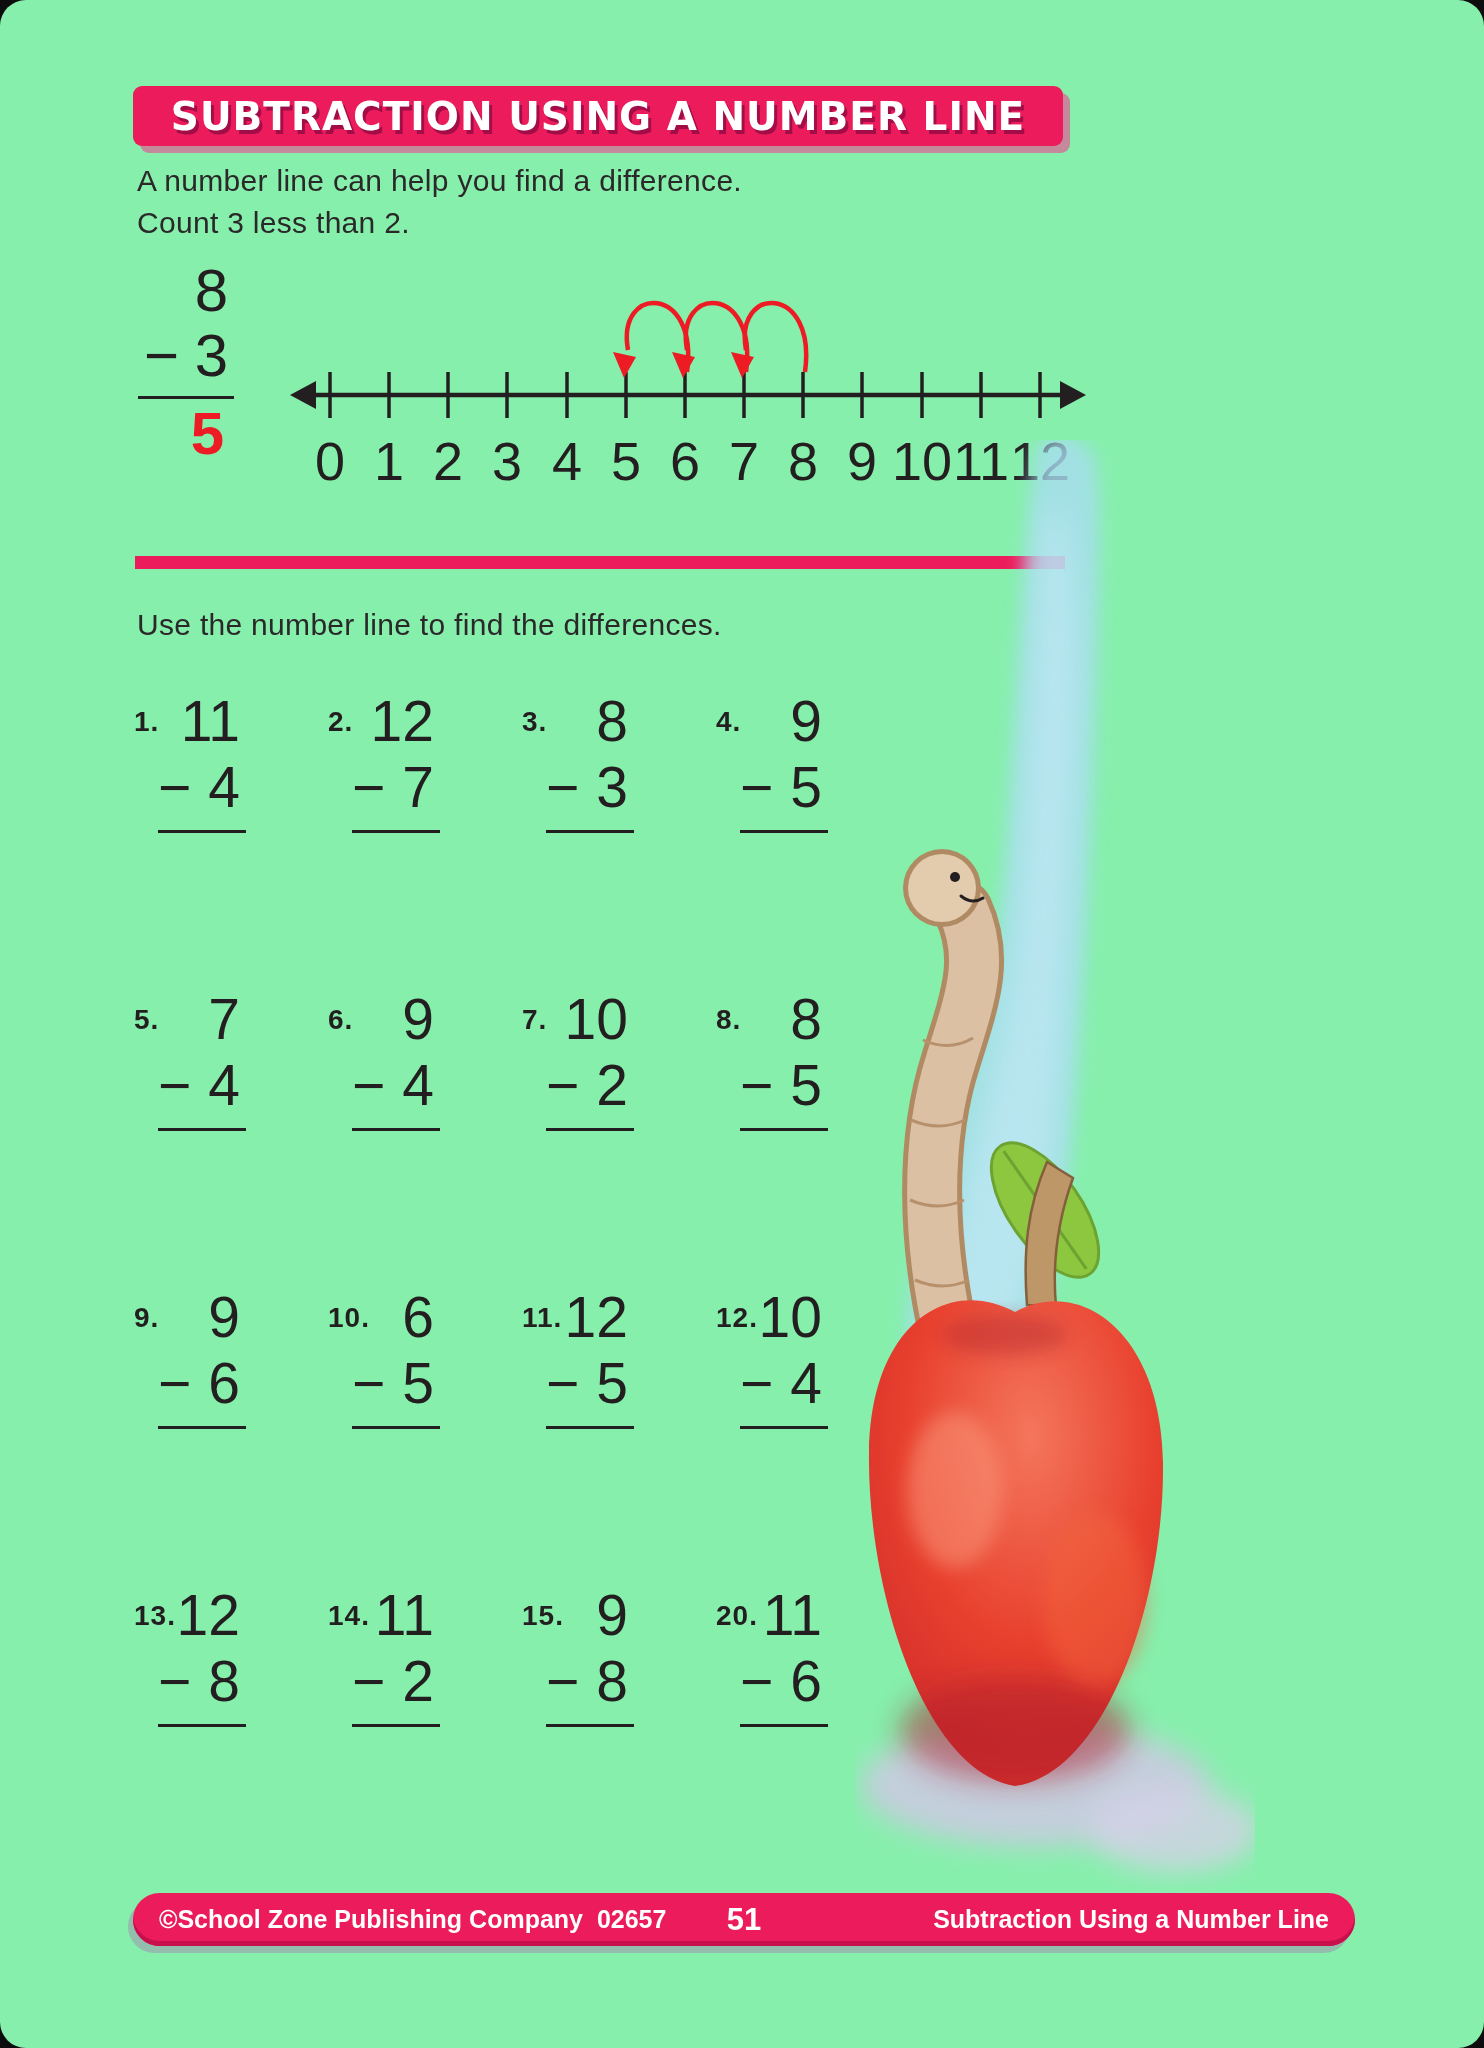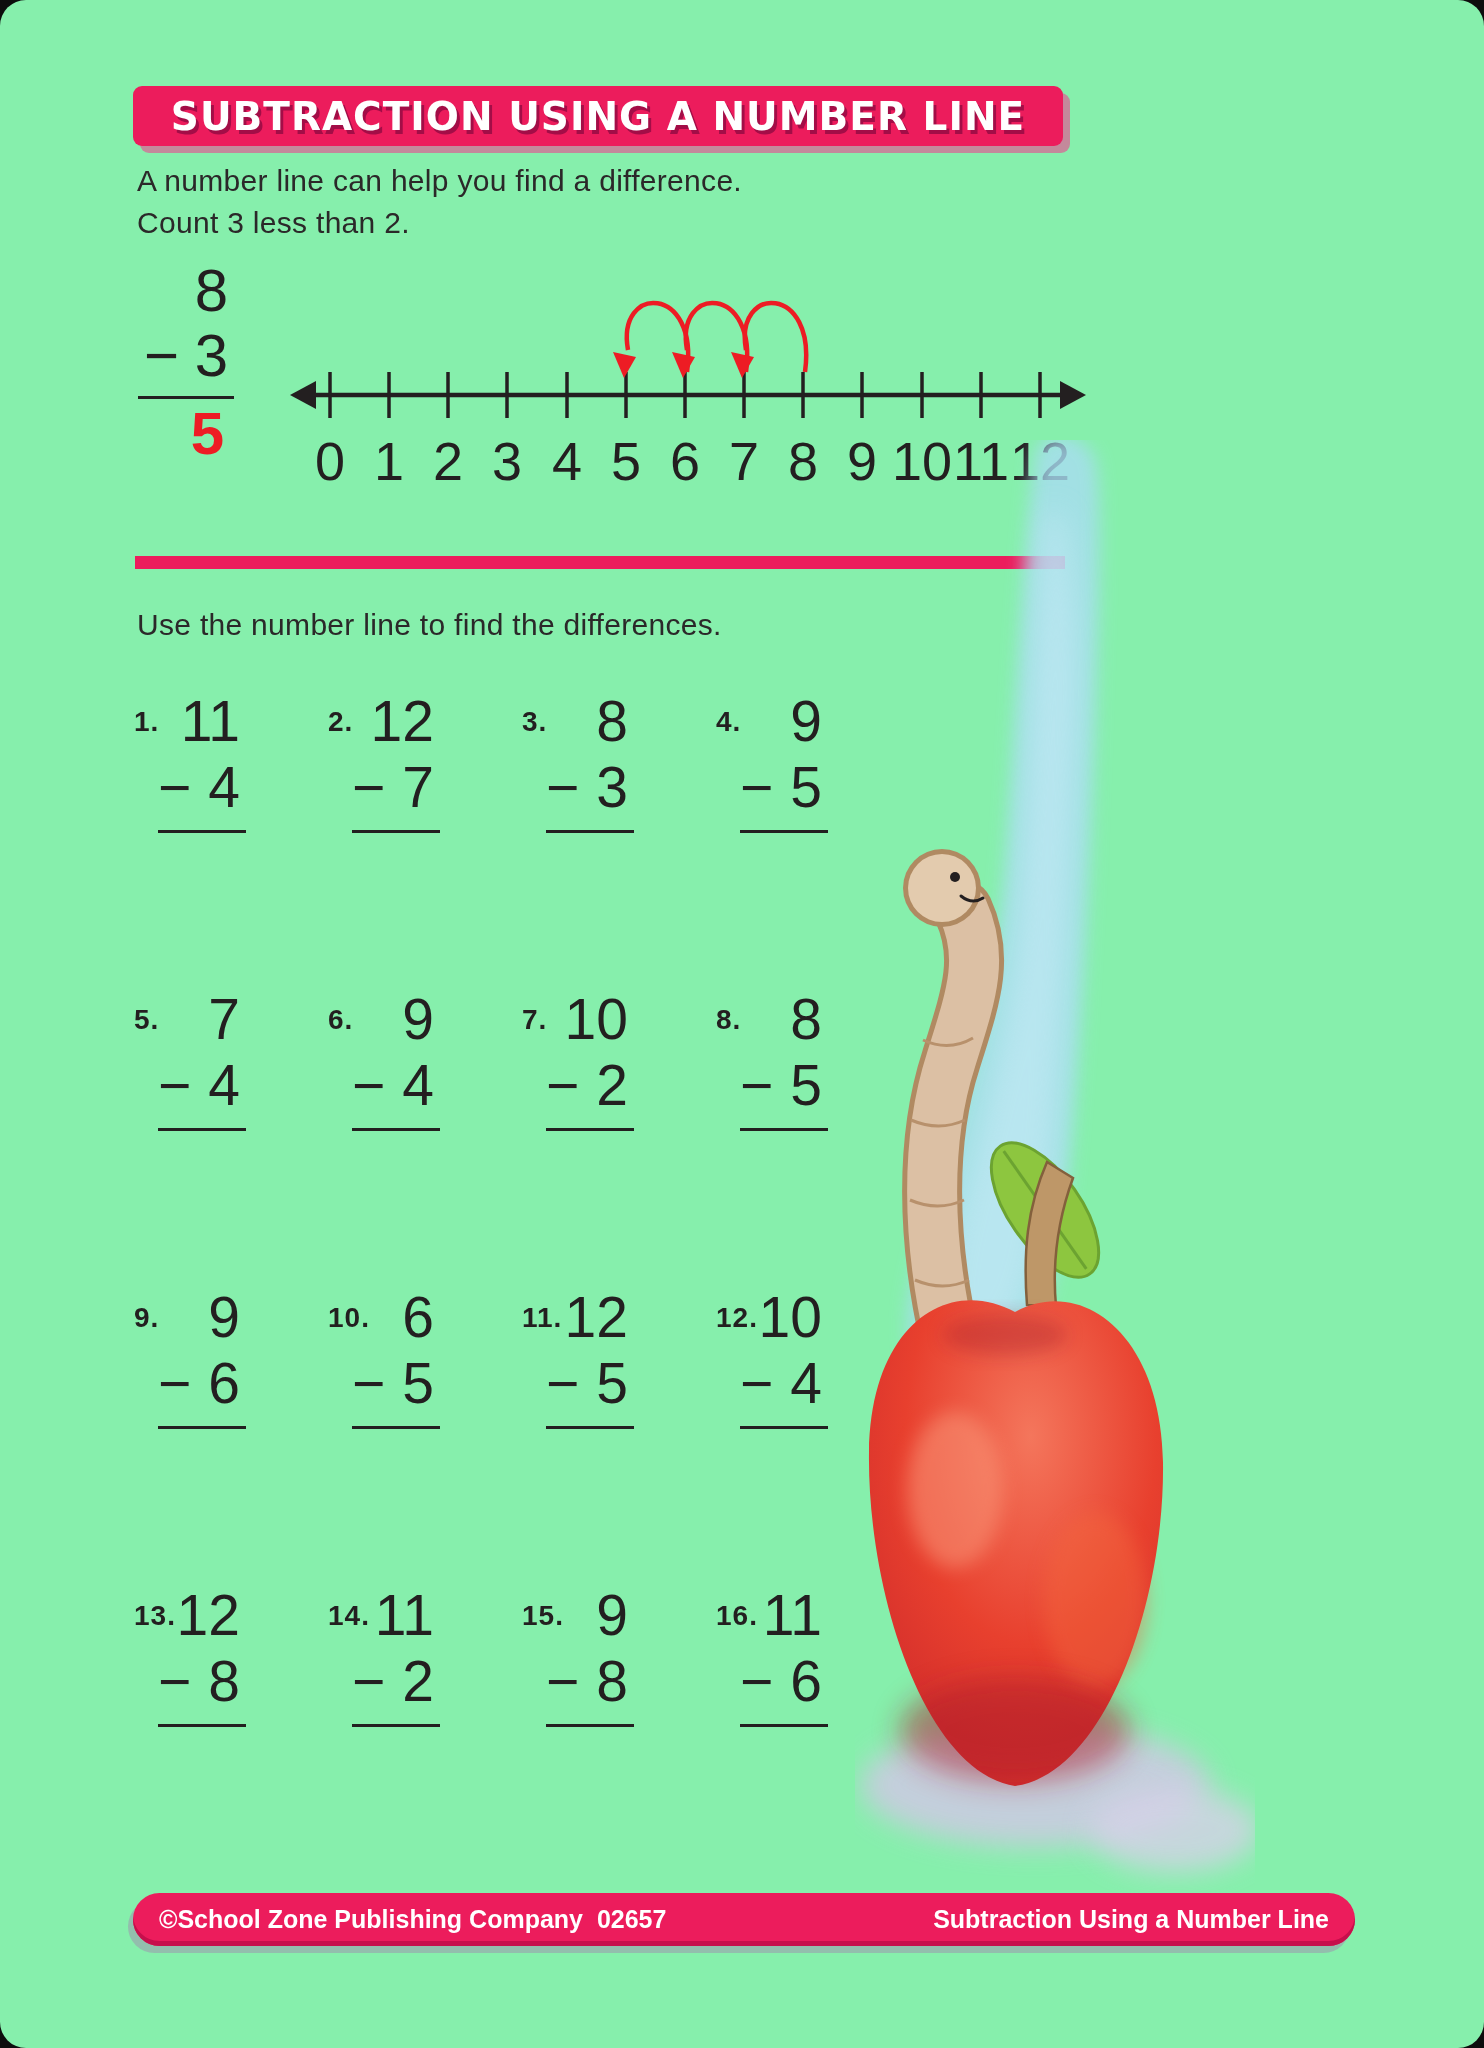--- a/index.html
+++ b/index.html
@@ -260,21 +260,21 @@
       <div class="prob">
     <span class="pnum">15.</span>
     <span class="ptop">9</span>
     <span class="pbot">
       <span class="minus">−</span>
       <span class="sub">8</span>
     </span>
     <span class="ansline"></span>
   </div>
       <div class="prob">
-    <span class="pnum">16.</span>
+    <span class="pnum">20.</span>
     <span class="ptop">11</span>
     <span class="pbot">
       <span class="minus">−</span>
       <span class="sub">6</span>
     </span>
     <span class="ansline"></span>
   </div>
     </div>
 
   <svg class="illus" width="400" height="1460" viewBox="0 0 400 1460">
@@ -325,16 +325,17 @@
       <path d="M 160,872 C 95,836 16,882 14,1012 C 12,1152 70,1332 160,1346 C 250,1334 310,1162 308,1022 C 306,892 225,836 160,872 Z" fill="url(#appleGrad)"></path>
       <ellipse cx="100" cy="1050" rx="48" ry="78" fill="#FA9B7D" opacity="0.5" filter="url(#soft)"></ellipse>
       <ellipse cx="240" cy="1160" rx="52" ry="88" fill="#F3683C" opacity="0.45" filter="url(#soft)"></ellipse>
       <ellipse cx="160" cy="1290" rx="115" ry="52" fill="#AD1D2B" opacity="0.5" filter="url(#soft2)"></ellipse>
       <ellipse cx="150" cy="895" rx="62" ry="20" fill="#A61D2B" opacity="0.35" filter="url(#soft)"></ellipse>
     </g>
   </svg>
 
   <div class="footer">
     <span class="f-left">©School Zone Publishing Company  02657</span>
+    <span class="f-page">51</span>
     <span class="f-right">Subtraction Using a Number Line</span>
   </div>
 
 </div>
 
 </body></html>

